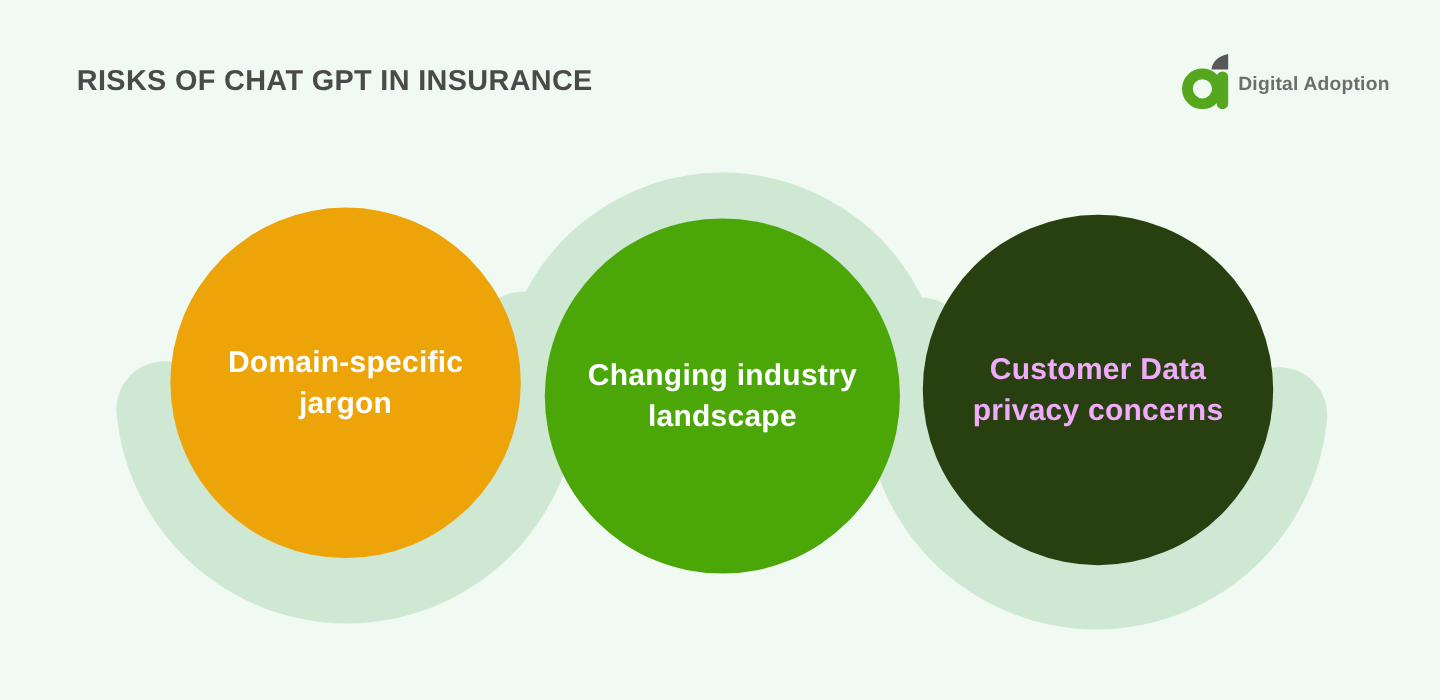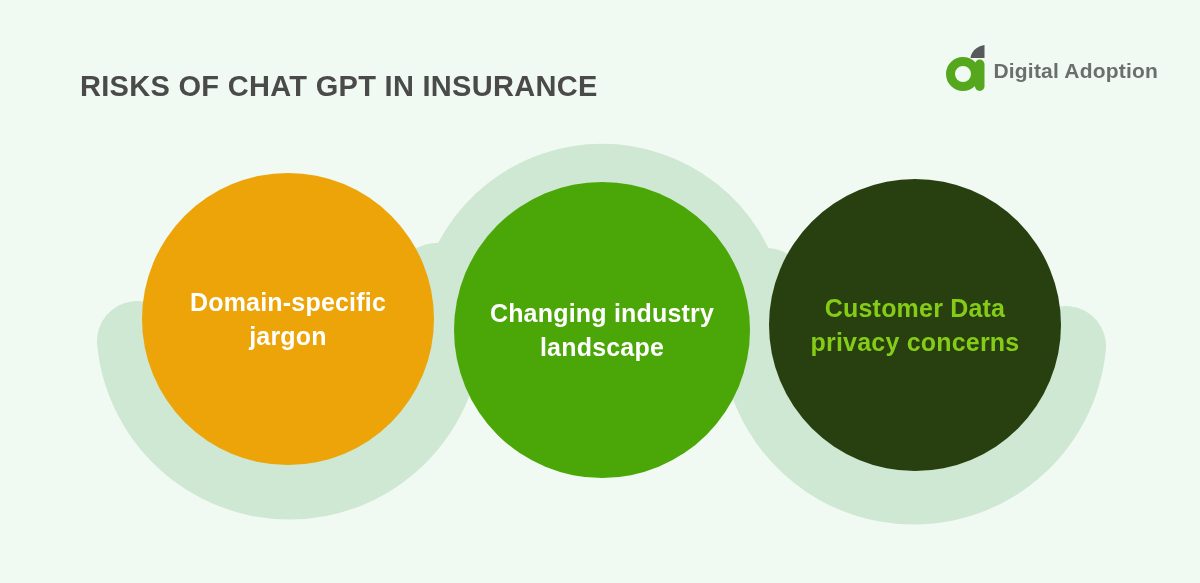--- a/index.html
+++ b/index.html
@@ -9,31 +9,31 @@
   }
   .canvas {
     position: relative;
     width: 1200px; height: 583px;
     overflow: hidden;
   }
   .ribbon-svg {
     position: absolute; left: 0; top: 0; z-index: 0;
   }
   .title {
-    position: absolute; left: 64px; top: 54px; margin: 16px;
-    font-size: 29px; font-weight: 700; letter-spacing: 0.3px;
+    position: absolute; left: 64px; top: 54px; margin: 0;
+    font-size: 24px; font-weight: 700; letter-spacing: 0.3px;
     z-index: 3;
   }
   .logo {
     position: absolute; top: 45px; right: 42px;
     display: flex; align-items: center; gap: 7px;
     z-index: 3;
   }
   .logo-text {
-    font-size: 21px; font-weight: 600; letter-spacing: 0.2px;
+    font-size: 16px; font-weight: 600; letter-spacing: 0.2px;
     margin-top: 5px;
   }
   .circle {
     position: absolute; border-radius: 50%;
     display: flex; align-items: center; justify-content: center;
     text-align: center; z-index: 2;
   }
   .circle .label {
     white-space: pre-line;
     color: #ffffff;
@@ -70,17 +70,17 @@
     <span class="label" style="color: rgb(255, 255, 255);">Changing industry
 landscape</span>
   </div>
 
   <div class="circle c1" style="background-color: rgb(236, 164, 9);">
     <span class="label" style="color: rgb(255, 255, 255);">Domain-specific
 jargon</span>
   </div>
 
   <div class="circle c3" style="background-color: rgb(40, 63, 16);">
-    <span class="label" style="color: #84cc16;">Customer Data
+    <span class="label" style="color: #f0abfc;">Customer Data
 privacy concerns</span>
   </div>
 
 </div>
 
 </body></html>

